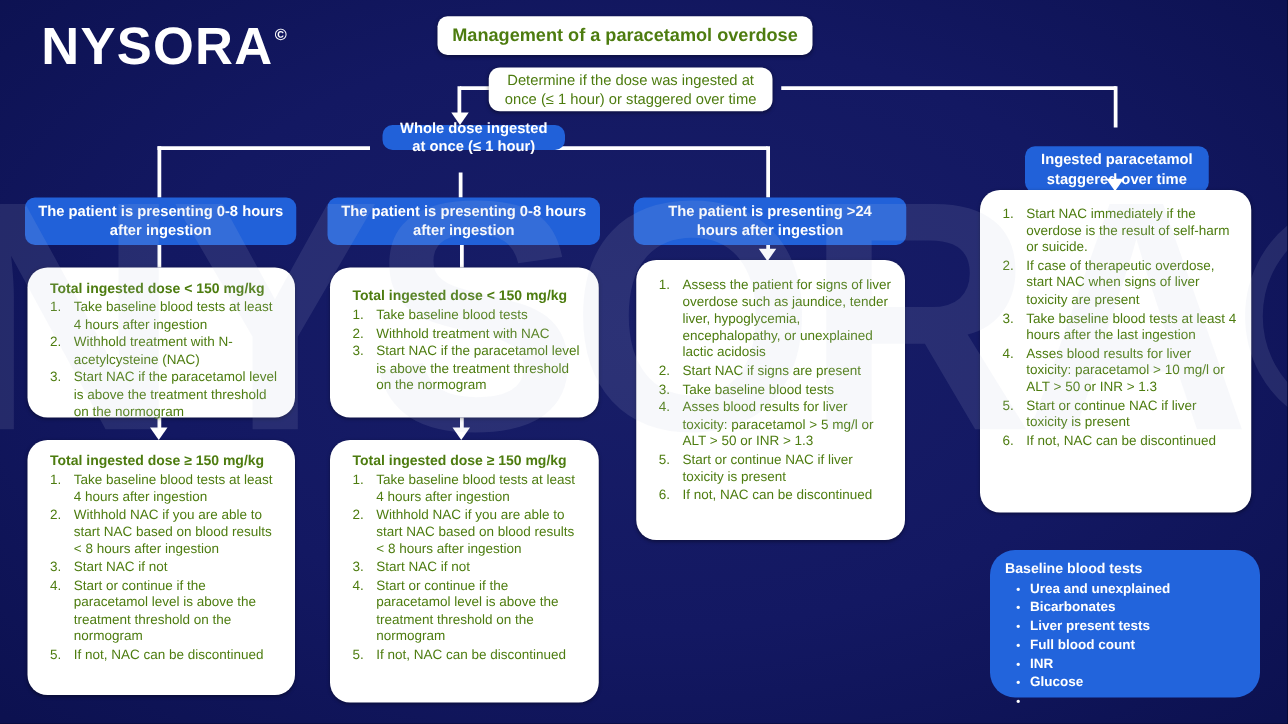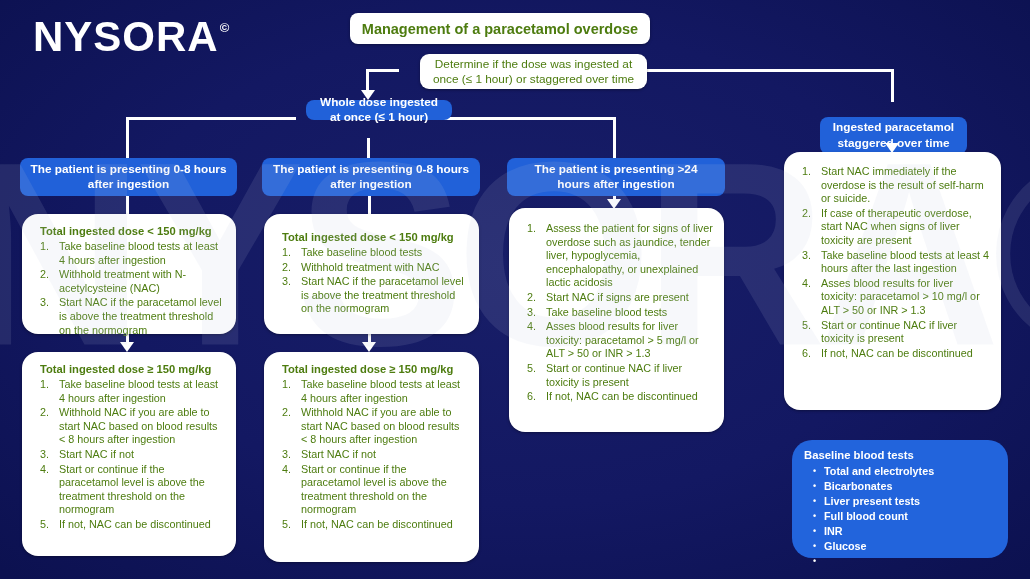--- a/index.html
+++ b/index.html
@@ -17,21 +17,21 @@
   
   #logo{position:absolute; left:33px; top:13px; color:#fff; font-weight:bold;
     font-size:42px; letter-spacing:1px; z-index:5;}
   #logo sup{font-size:13px; font-weight:bold; position:relative; top:-4px; left:1px;}
   
   .card{position:absolute; background:#ffffff; color:#4d7c0f; z-index:2;
     box-sizing:border-box; box-shadow:0 1px 3px rgba(0,0,0,0.35);}
   .title-box{left:350px; top:13px; width:300px; height:31px; border-radius:8px;
     display:flex; align-items:center; justify-content:center;
     font-size:14.5px; font-weight:600; z-index:6;}
-  .determine-box{left:420px; top:54px; width:227px; height:35px; border-radius:9px;
+  .determine-box{left:391px; top:54px; width:227px; height:35px; border-radius:9px;
     display:flex; align-items:center; justify-content:center; text-align:center;
     font-size:11.8px; font-weight:500; line-height:1.25; padding:12px 10px; z-index:6;}
   
   .blue{position:absolute; background:#2161d9; color:#fff; border-radius:8px;
     display:flex; align-items:center; justify-content:center; text-align:center;
     font-size:11.8px; font-weight:bold; line-height:1.3; padding:0 10px;
     box-sizing:border-box; z-index:2;}
   #whole-box{left:306px; top:100px; width:146px; height:20px;}
   #ingest-box{left:820px; top:117px; width:147px; height:37px;}
   #hdr-col1{left:20px;  top:158px; width:217px; height:38px;}
@@ -239,21 +239,21 @@
           <span class="txt">If not, NAC can be discontinued</span>
         </div>
       </div>
   </div>
 
   <div id="legend">
     <div class="wb-title">Baseline blood tests</div>
     <div>
         <div class="li">
           <span class="num">•</span>
-          <span class="txt">Total and electrolytes</span>
+          <span class="txt">Urea and unexplained</span>
         </div>
         <div class="li">
           <span class="num">•</span>
           <span class="txt">Bicarbonates</span>
         </div>
         <div class="li">
           <span class="num">•</span>
           <span class="txt">Liver present tests</span>
         </div>
         <div class="li">

